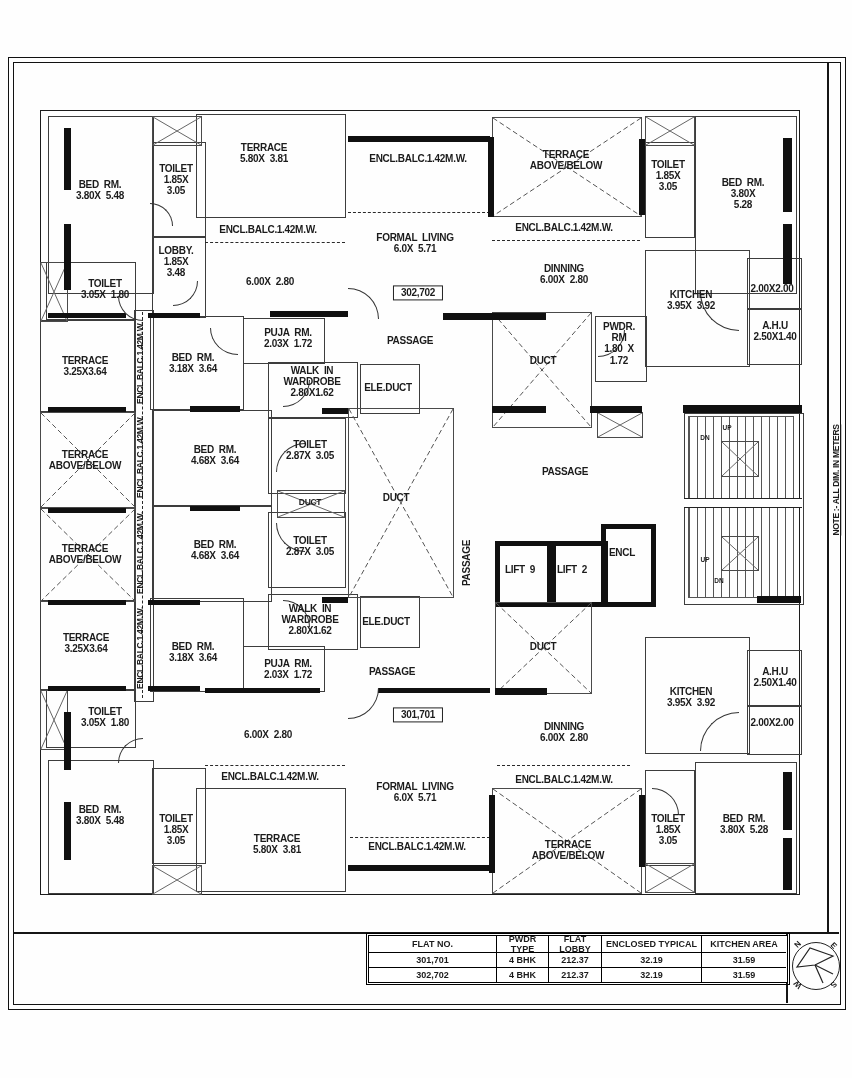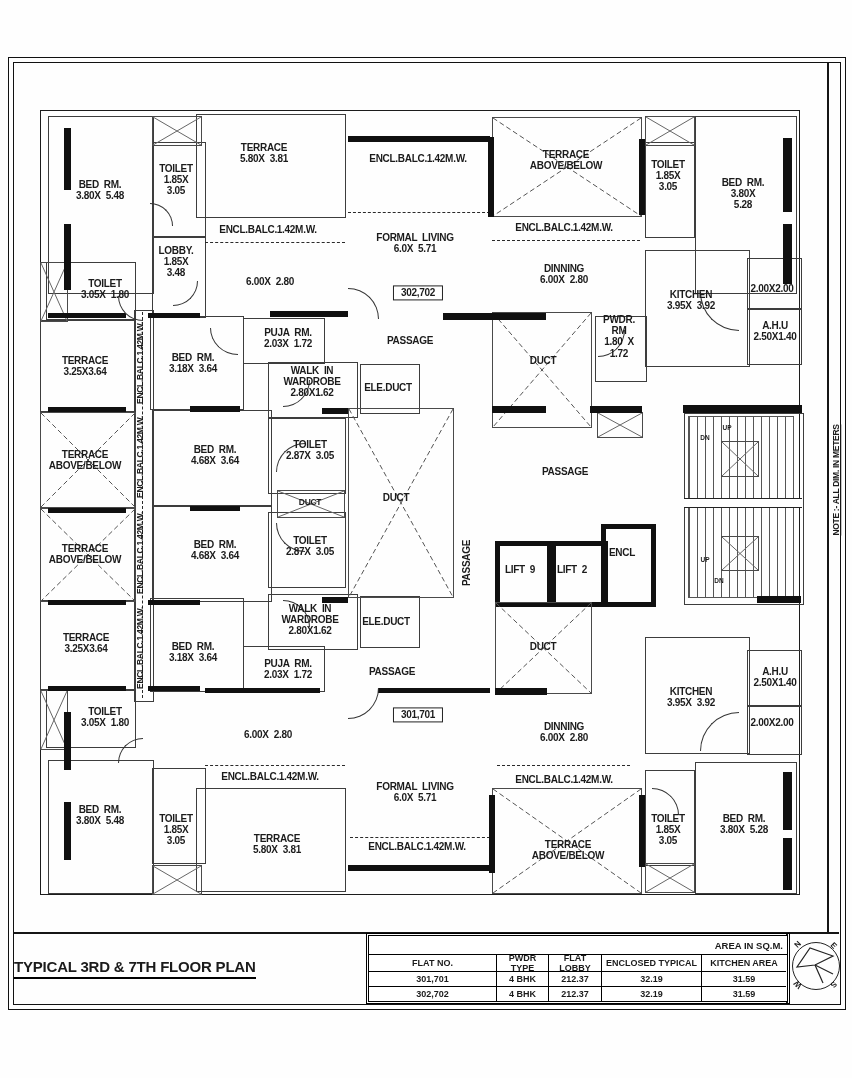--- a/index.html
+++ b/index.html
@@ -305,21 +305,21 @@
   <div class="lbl" style="left:564px;top:274px">DINNING
 6.00X  2.80</div>
   <div class="lbl" style="left:691px;top:300px">KITCHEN
 3.95X  3.92</div>
   <div class="lbl" style="left:772px;top:289px">2.00X2.00</div>
   <div class="lbl" style="left:775px;top:331px">A.H.U
 2.50X1.40</div>
   <div class="lbl" style="left:288px;top:338px">PUJA  RM.
 2.03X  1.72</div>
   <div class="lbl" style="left:410px;top:341px">PASSAGE</div>
-  <div class="lbl" style="left:619px;top:336px">PWDR.
+  <div class="lbl" style="left:619px;top:343px">PWDR.
 RM
 1.80  X
 1.72</div>
   <div class="lbl" style="left:543px;top:361px">DUCT</div>
   <div class="lbl" style="left:85px;top:366px">TERRACE
 3.25X3.64</div>
   <div class="lbl" style="left:193px;top:363px">BED  RM.
 3.18X  3.64</div>
   <div class="lbl" style="left:312px;top:382px">WALK  IN
 WARDROBE
@@ -393,24 +393,22 @@
   <div class="lbl" style="left:744px;top:824px">BED  RM.
 3.80X  5.28</div>
 
   <div class="lbl tiny" style="left:727px;top:428px">UP</div>
   <div class="lbl tiny" style="left:705px;top:438px">DN</div>
   <div class="lbl tiny" style="left:705px;top:560px">UP</div>
   <div class="lbl tiny" style="left:719px;top:581px">DN</div>
 
   <div class="lbl vert sm underl" style="left:837px;top:480px">NOTE :-  ALL  DIM.  IN  METERS</div>
 
-  <div class="title">TYPICAL 3RD &amp; 7TH FLOOR PLAN</div>
 
   <div class="areatable">
-    <div class="arearow">AREA IN SQ.M.</div>
     <div class="tgrid">
         <div class="cell head c0">FLAT NO.</div>
         <div class="cell head">PWDR TYPE</div>
         <div class="cell head">FLAT  LOBBY</div>
         <div class="cell head">ENCLOSED TYPICAL</div>
         <div class="cell head">KITCHEN  AREA</div>
         <div class="cell  c0">301,701</div>
         <div class="cell ">4 BHK</div>
         <div class="cell ">212.37</div>
         <div class="cell ">32.19</div>

